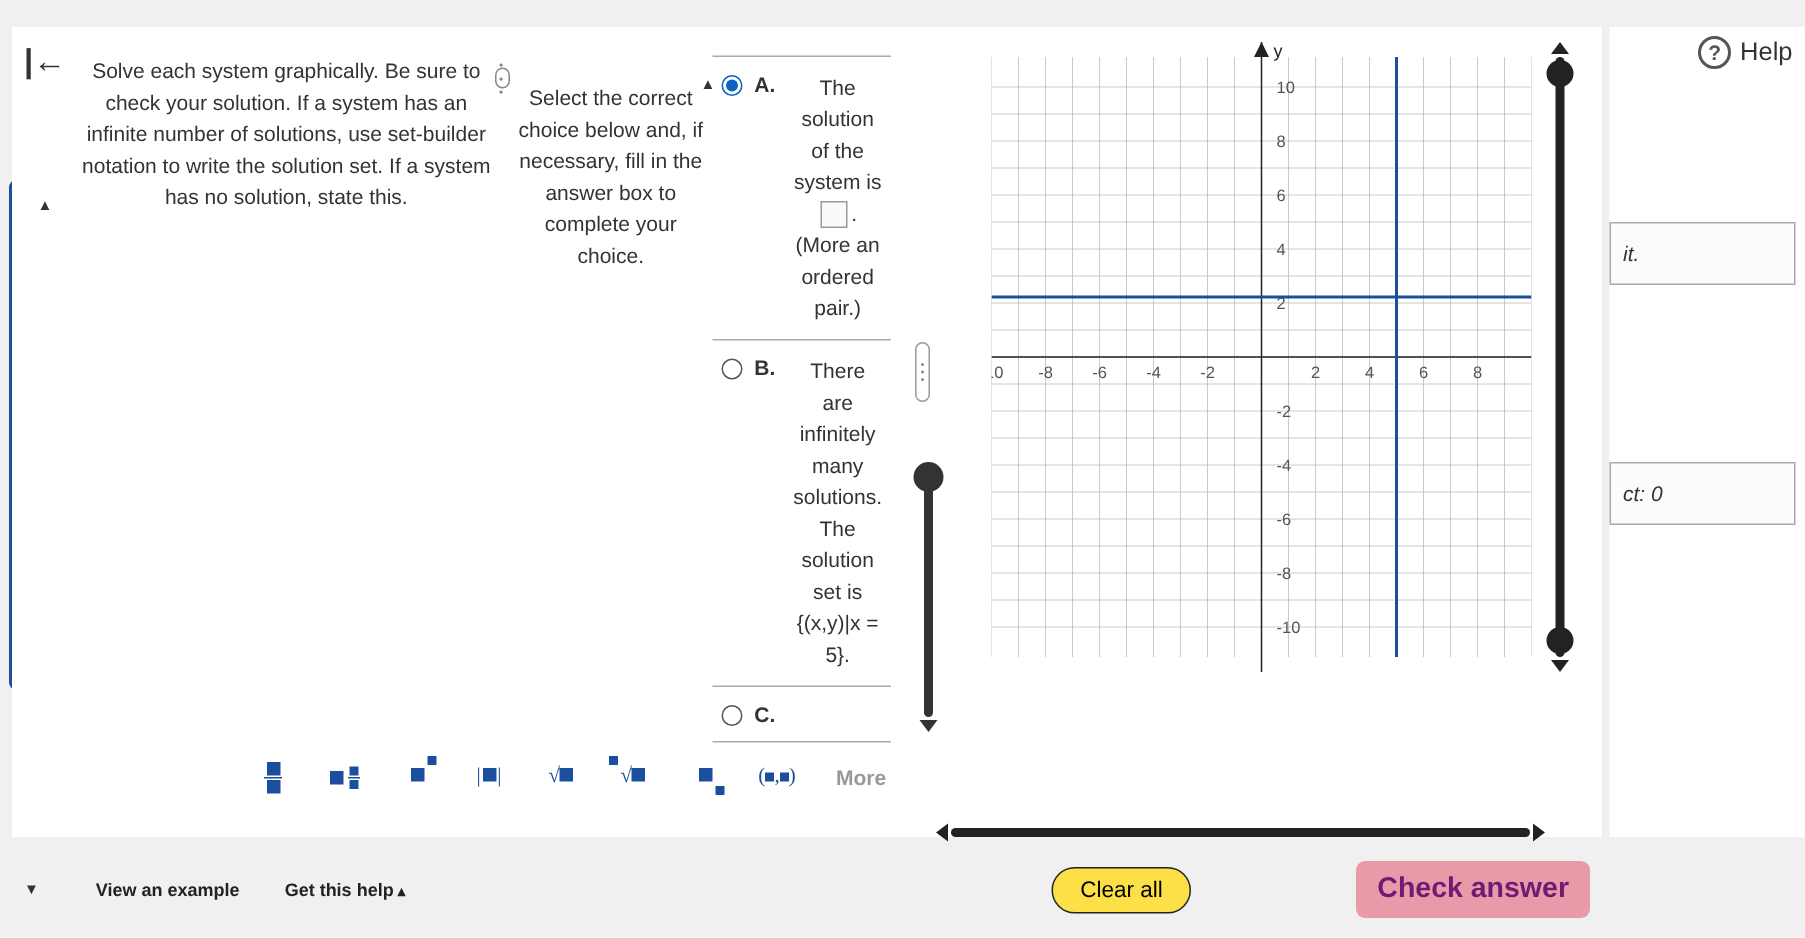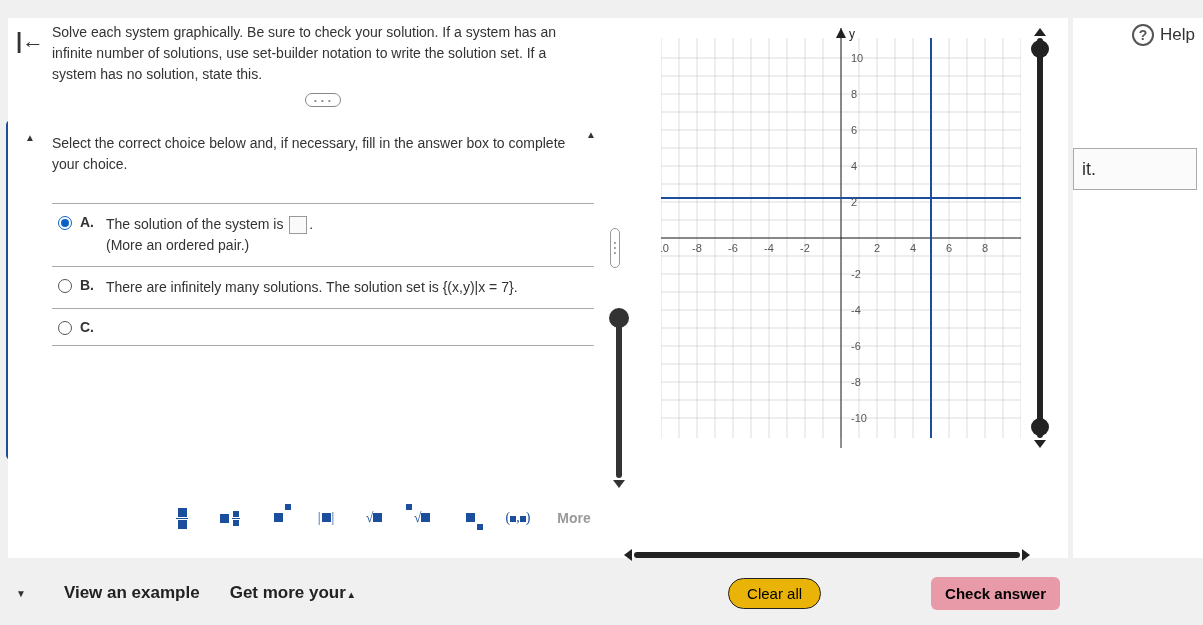--- a/index.html
+++ b/index.html
@@ -26,24 +26,25 @@
     width: 44px;
     display: flex;
     flex-direction: column;
     align-items: center;
     padding-top: 10px;
   }
   .back-icon { font-size: 22px; font-weight: bold; cursor: pointer; }
   .tri-up, .tri-down { font-size: 10px; cursor: pointer; margin: 8px 0; }
   .content-col {
     width: 552px;
-    padding: 4px 10px 0 0;
+    padding: 19px 10px 0 0;
     display: flex;
-    flex-direction: column;
+    flex-direction: row;
     position: relative;
+    text-align: center;
   }
   .question-text { line-height: 1.5; }
   .equations { margin: 12px 0 8px 40px; line-height: 1.6; }
   .dots-handle {
     width: 36px; height: 14px; border: 1px solid #888; border-radius: 10px;
     margin: 8px auto; display:flex; align-items:center; justify-content:center;
     font-size:8px; color:#888; letter-spacing:1px; cursor: pointer;
   }
   .instruction { margin: 18px 0 28px 0; line-height: 1.5; position:relative; }
   .instr-tri { position:absolute; right:-2px; top:-6px; font-size:10px; color:#333; }
@@ -142,51 +143,51 @@
   .mtool.more { color:#999; font-family:Arial; width:60px;font-weight:bold; }
   .frac { display:flex; flex-direction:column; align-items:center; font-size:10px; line-height:1; }
   .frac .bar { width:12px; height:1px; background:#1b4f9e; margin:1px 0; }
   .sq { display:inline-block; width:9px; height:9px; background:#1b4f9e; }
   .sq.sm { width:6px; height:6px; }
   
   .footer {
     position:absolute; left:8px; bottom:12px; width:1060px; height:40px;
     display:flex; align-items:center; gap:30px; padding:0 8px;
   }
-  .link { color:#222; cursor:pointer; font-size:17px; }
+  .link { color:#222; cursor:pointer; font-size:12px; }
   .link.bold { font-weight:bold; }
   .drop::after { content:" \25B4"; font-size:10px; }
   .spacer { flex:1; }
   .pill-btn {
     border:1px solid #222; border-radius:18px; padding:6px 18px;
-    background:#eab308; font-size:15px; cursor:pointer;
+    background:#fde047; font-size:15px; cursor:pointer;
   }
   .check-btn {
     border:none; border-radius:6px; padding:8px 14px;
-    background:#e89aa8; color:#000000; font-size:15px; cursor:pointer;
+    background:#e89aa8; color:#701a75; font-size:19px; cursor:pointer;
     font-weight:bold;
   }
   
   .right-strip {
     position:absolute; right:0; top:18px; width:130px; height:540px;
     background:#fff;
   }
   .help-row {
     position:absolute; right:8px; top:6px;
     display:flex; align-items:center; gap:6px; cursor:pointer;
   }
   .help-circ {
     width:22px; height:22px; border:2px solid #555; border-radius:50%;
     display:flex; align-items:center; justify-content:center;
     font-weight:bold; color:#555;
   }
   .side-box {
     position:absolute; left:0; right:6px; border:1px solid #aaa;
-    padding:6px 8px; font-size:18px; color:#333; background:#fbfbfb;
-    height:42px; display:flex; align-items:center;
+    padding:6px 8px; font-size:14px; color:#333; background:#fbfbfb;
+    height:42px; display:flex; align-items:center;font-style:italic;
   }
   .sb1 { top:130px; }
   .sb2 { top:290px; }
   .footer .tri-down2 { font-size:10px; color:#333; margin-right:8px; }
 </style>
 </head>
 <body>
 
 <div class="left-blue-bar"></div>
 
@@ -213,21 +214,21 @@
         <div class="choice-letter">A.</div>
         <div class="choice-body">
           <span>The solution of the system is</span>
           <span class="ans-box"></span>.<br>
           <span class="hint">(More an ordered pair.)</span>
         </div>
       </div>
       <div class="choice-row">
         <div class="radio"></div>
         <div class="choice-letter">B.</div>
-        <div class="choice-body">There are infinitely many solutions. The solution set is {(x,y)|x = 7}.</div>
+        <div class="choice-body">There are infinitely many solutions. The solution set is {(x,y)|x = 5}.</div>
       </div>
       <div class="choice-row">
         <div class="radio"></div>
         <div class="choice-letter">C.</div>
       </div>
     </div>
 
     <div class="vslider">
       <div class="vhandle"></div>
     </div>
@@ -368,28 +369,31 @@
   </div>
   <div class="mtool">
     <span>(<span class="sq sm"></span>,<span class="sq sm"></span>)</span>
   </div>
   <div class="mtool more">More</div>
 </div>
 
 <div class="footer">
   <span class="tri-down2">▼</span>
   <span class="link bold">View an example</span>
-  <span class="link bold drop">Get more your</span>
+  <span class="link bold drop">Get this help</span>
   <span class="spacer"></span>
   <button class="pill-btn">Clear all</button>
   <span style="width:50px"></span>
   <button class="check-btn">Check answer</button>
 </div>
 
 <div class="right-strip">
   <div class="help-row">
     <div class="help-circ">?</div>
     <span style="font-size:17px">Help</span>
   </div>
   <div class="side-box sb1">
     <span>it.</span>
   </div>
+  <div class="side-box sb2">
+    <span>ct: 0</span>
+  </div>
 </div>
 
 </body></html>

